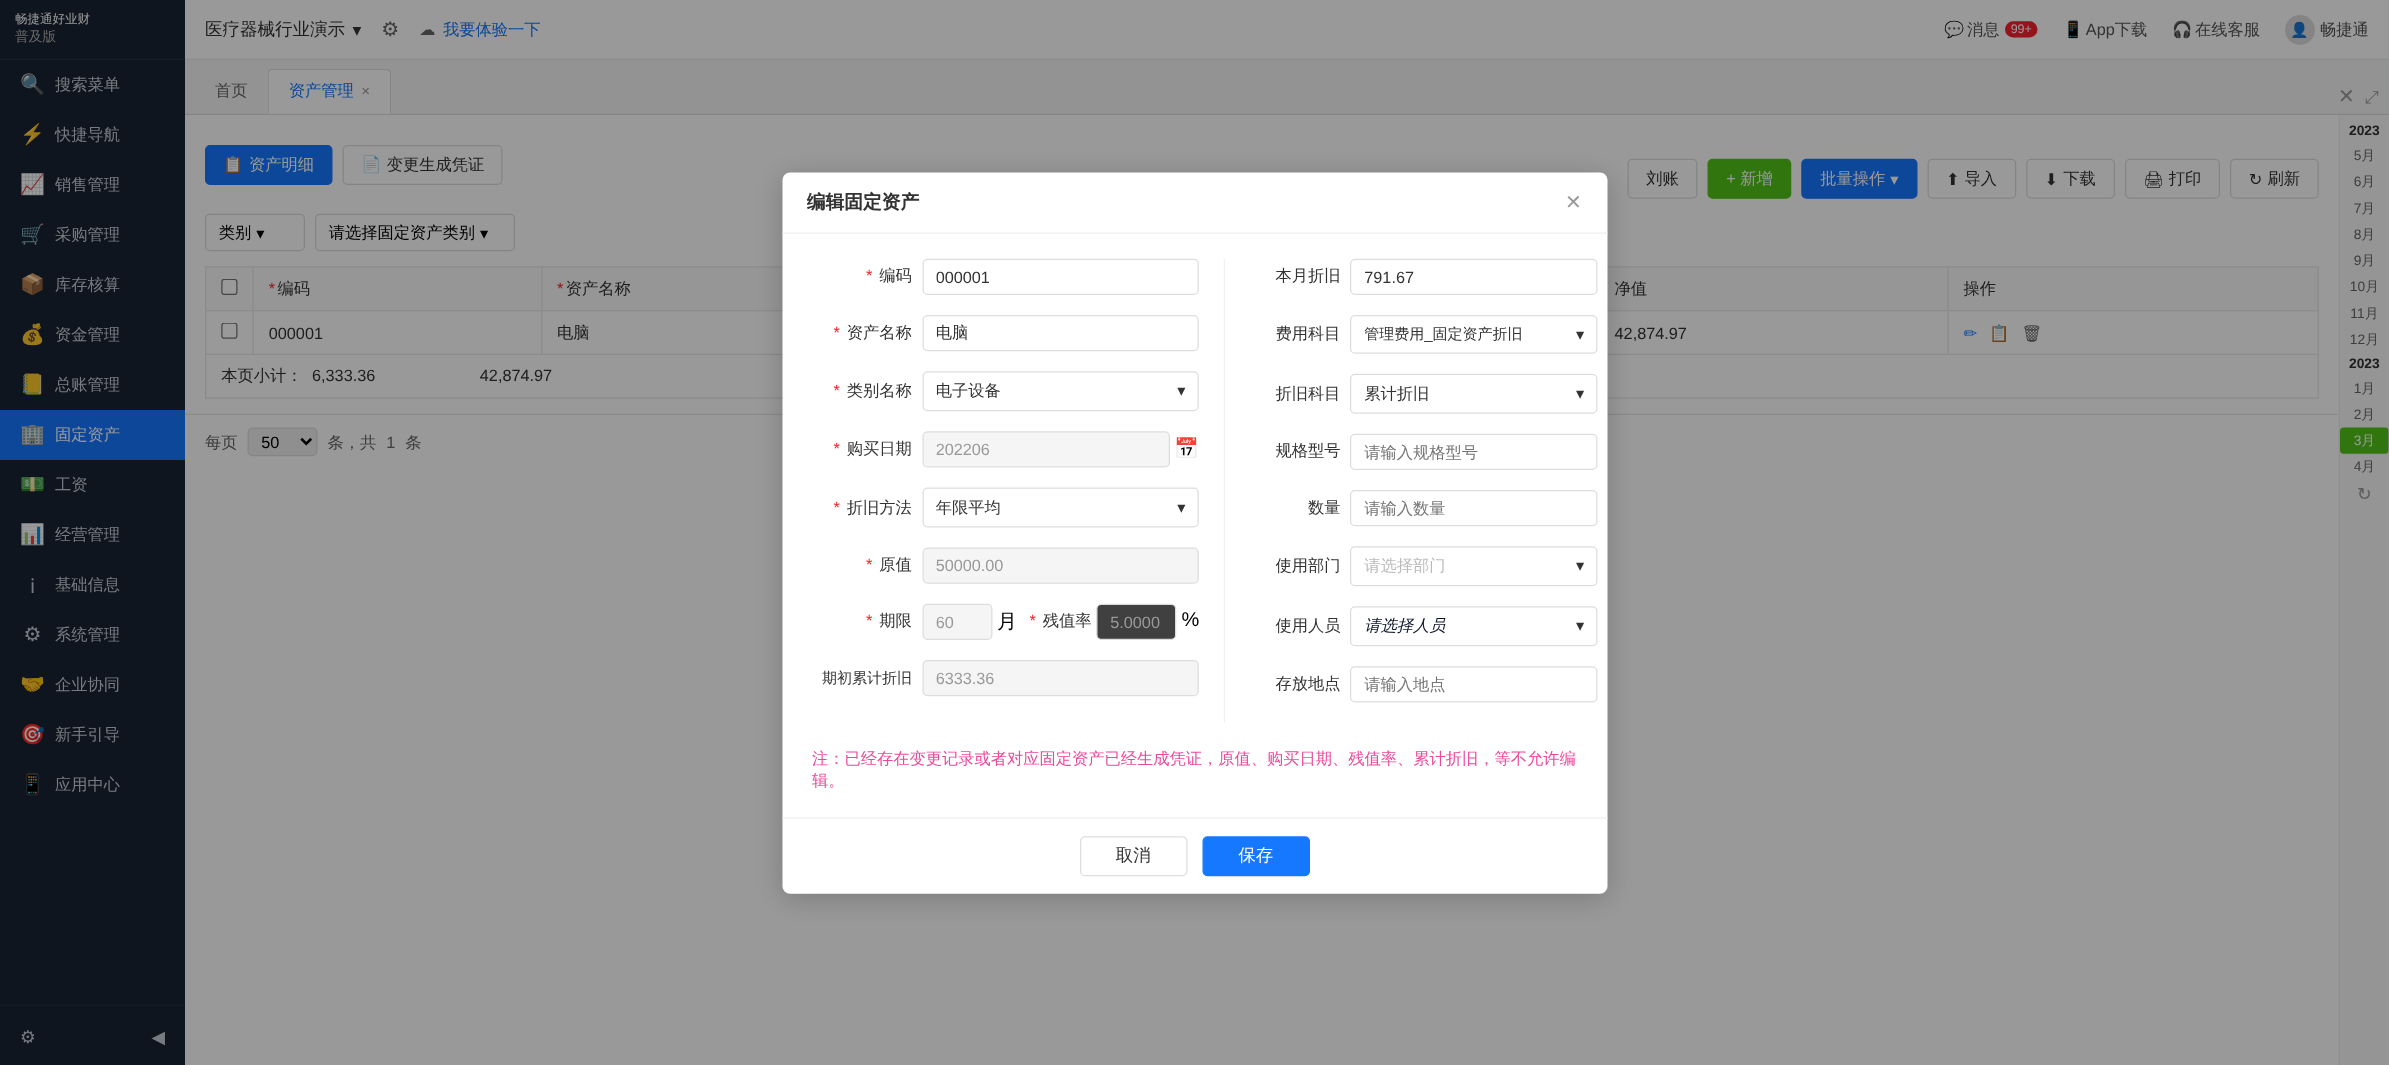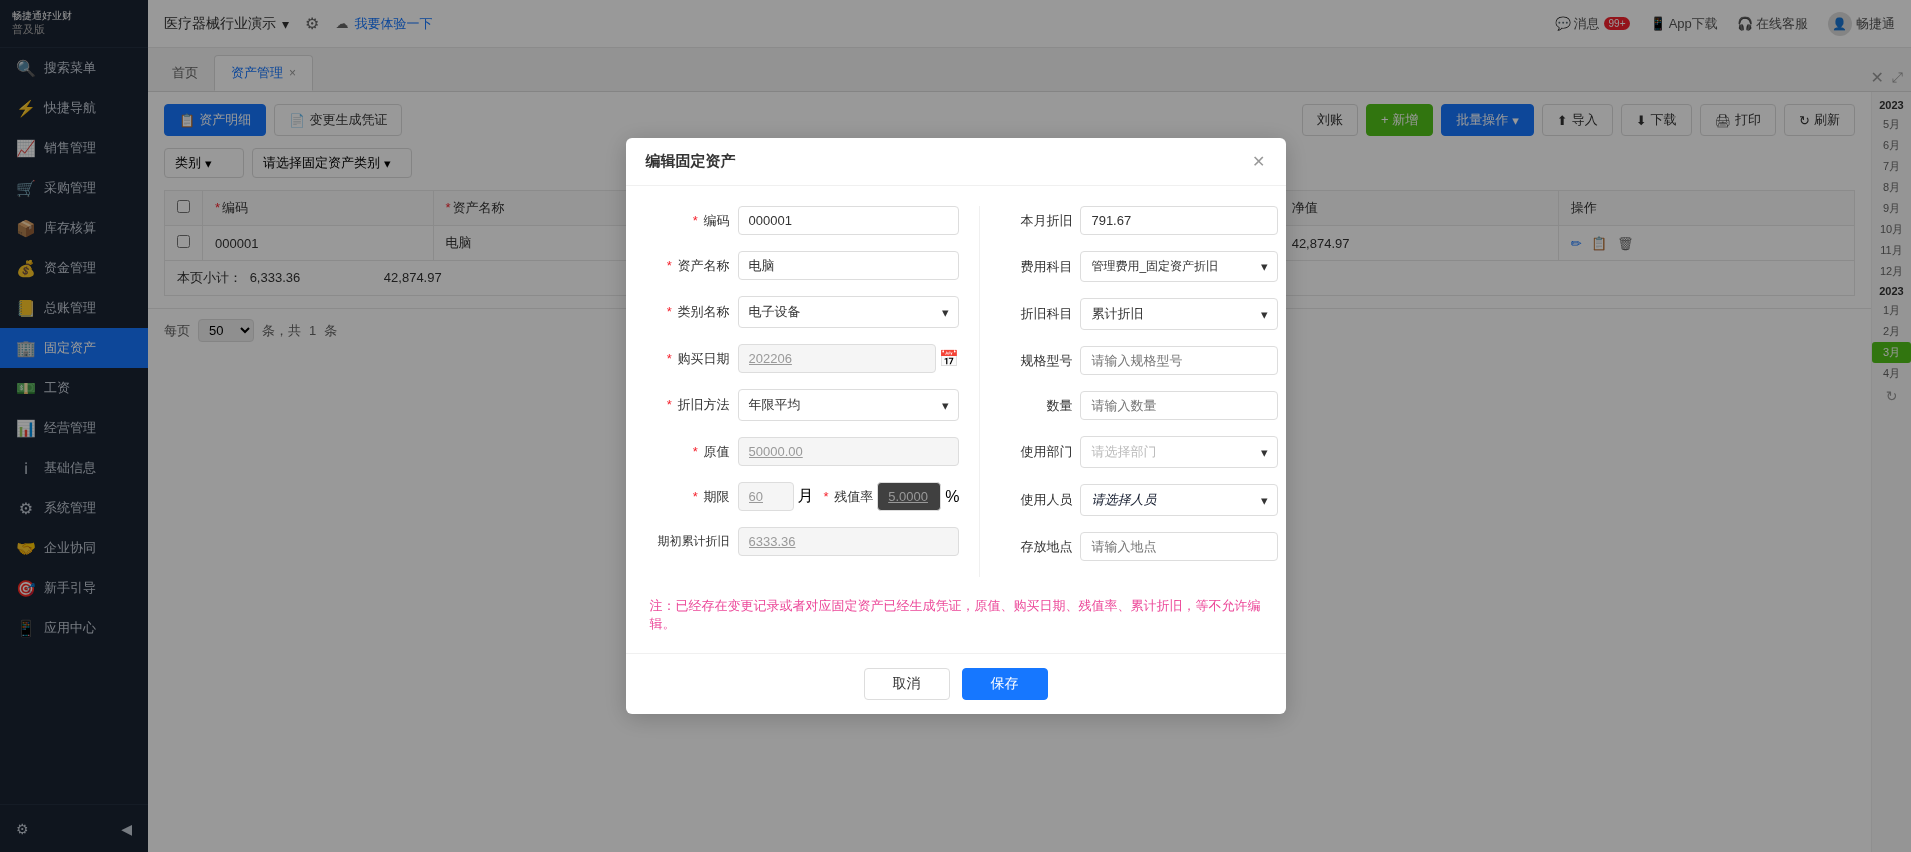--- a/index.html
+++ b/index.html
@@ -34,21 +34,21 @@
     .tab-close { font-size: 12px; color: #999; cursor: pointer; }
 
     
     .page-content { flex: 1; background: #fff; overflow: hidden; position: relative; }
     .page-inner { padding: 12px 16px; }
 
     
     .page-toolbar { display: flex; align-items: center; gap: 8px; margin-bottom: 12px; }
     .toolbar-tab { padding: 6px 14px; font-size: 13px; border: 1px solid #ddd; border-radius: 4px; cursor: pointer; background: #fff; color: #333; display: flex; align-items: center; gap: 4px; }
     .toolbar-tab.active { background: #1677ff; color: #fff; border-color: #1677ff; }
-    .toolbar-right { margin-left: auto; display: flex; align-items: center; gap: 8px; }
+    .toolbar-right { margin-left: auto; display: flex; align-items: center; gap: 8px; margin-top: 23px; }
     .btn { padding: 6px 14px; font-size: 13px; border-radius: 4px; cursor: pointer; border: 1px solid #ddd; background: #fff; color: #333; display: flex; align-items: center; gap: 4px; }
     .btn-primary { background: #1677ff; color: #fff; border-color: #1677ff; }
     .btn-success { background: #52c41a; color: #fff; border-color: #52c41a; }
 
     
     .filter-row { display: flex; align-items: center; gap: 8px; margin-bottom: 12px; }
     .filter-select { padding: 5px 10px; font-size: 13px; border: 1px solid #ddd; border-radius: 4px; background: #fff; display: flex; align-items: center; gap: 4px; cursor: pointer; min-width: 80px; }
     .filter-select-wide { min-width: 160px; }
 
     
@@ -66,21 +66,21 @@
     
     .modal { background: #fff; border-radius: 6px; width: 660px; box-shadow: 0 4px 24px rgba(0,0,0,0.2); z-index: 1001; }
     .modal-header { padding: 14px 20px; border-bottom: 1px solid #f0f0f0; display: flex; align-items: center; justify-content: space-between; }
     .modal-title { font-size: 15px; font-weight: 600; color: #333; }
     .modal-close { cursor: pointer; color: #999; font-size: 16px; }
     .modal-body { padding: 20px 24px; }
     .modal-footer { padding: 14px 20px; border-top: 1px solid #f0f0f0; display: flex; justify-content: center; gap: 12px; }
     .form-row { display: flex; align-items: center; margin-bottom: 16px; gap: 8px; }
     .form-label { font-size: 13px; color: #333; min-width: 80px; text-align: right; flex-shrink: 0; }
     .form-input { flex: 1; padding: 6px 10px; border: 1px solid #ddd; border-radius: 4px; font-size: 13px; color: #333; background: #fff; }
-    .form-input.disabled { background: #f5f5f5; color: #999; text-decoration: underline; }
+    .form-input.disabled { background: #f5f5f5; color: #999; }
     .form-select { flex: 1; padding: 6px 10px; border: 1px solid #ddd; border-radius: 4px; font-size: 13px; color: #333; background: #fff; display: flex; align-items: center; justify-content: space-between; cursor: pointer; }
 
     .btn-cancel { padding: 6px 28px; font-size: 14px; border-radius: 4px; cursor: pointer; border: 1px solid #ddd; background: #fff; color: #333; }
     .btn-save { padding: 6px 28px; font-size: 14px; border-radius: 4px; cursor: pointer; border: 1px solid #1677ff; background: #1677ff; color: #fff; }
 
     .note-text { font-size: 13px; color: #ec4899; margin-top: 20px; margin-bottom: 0; }
     .right-cal { width: 40px; background: #f9f9f9; border-left: 1px solid #eee; display: flex; flex-direction: column; align-items: center; padding: 4px 0; }
     .right-cal-month { font-size: 11px; color: #666; padding: 3px 4px; cursor: pointer; width: 100%; text-align: center; }
     .right-cal-month.green { background: #52c41a; color: #fff; border-radius: 3px; }
   </style>

